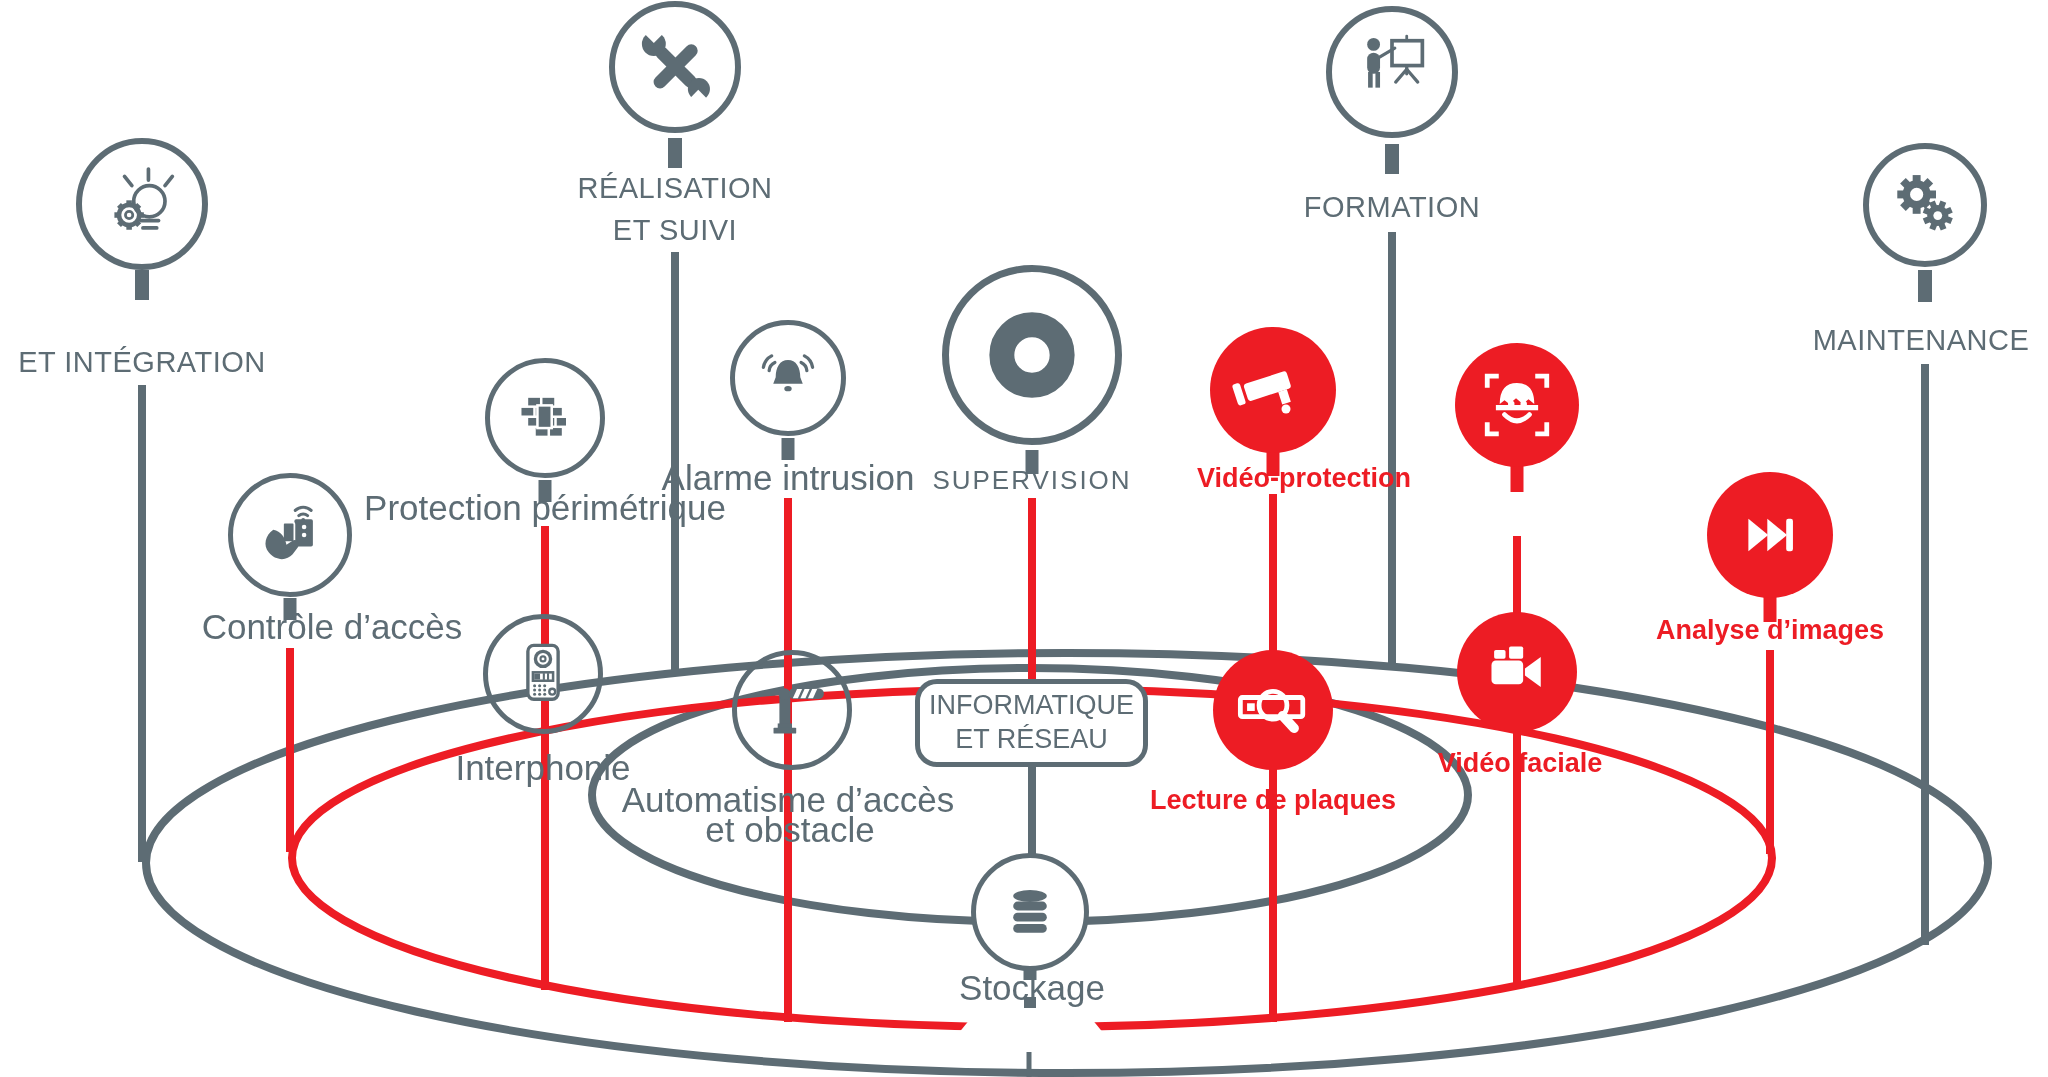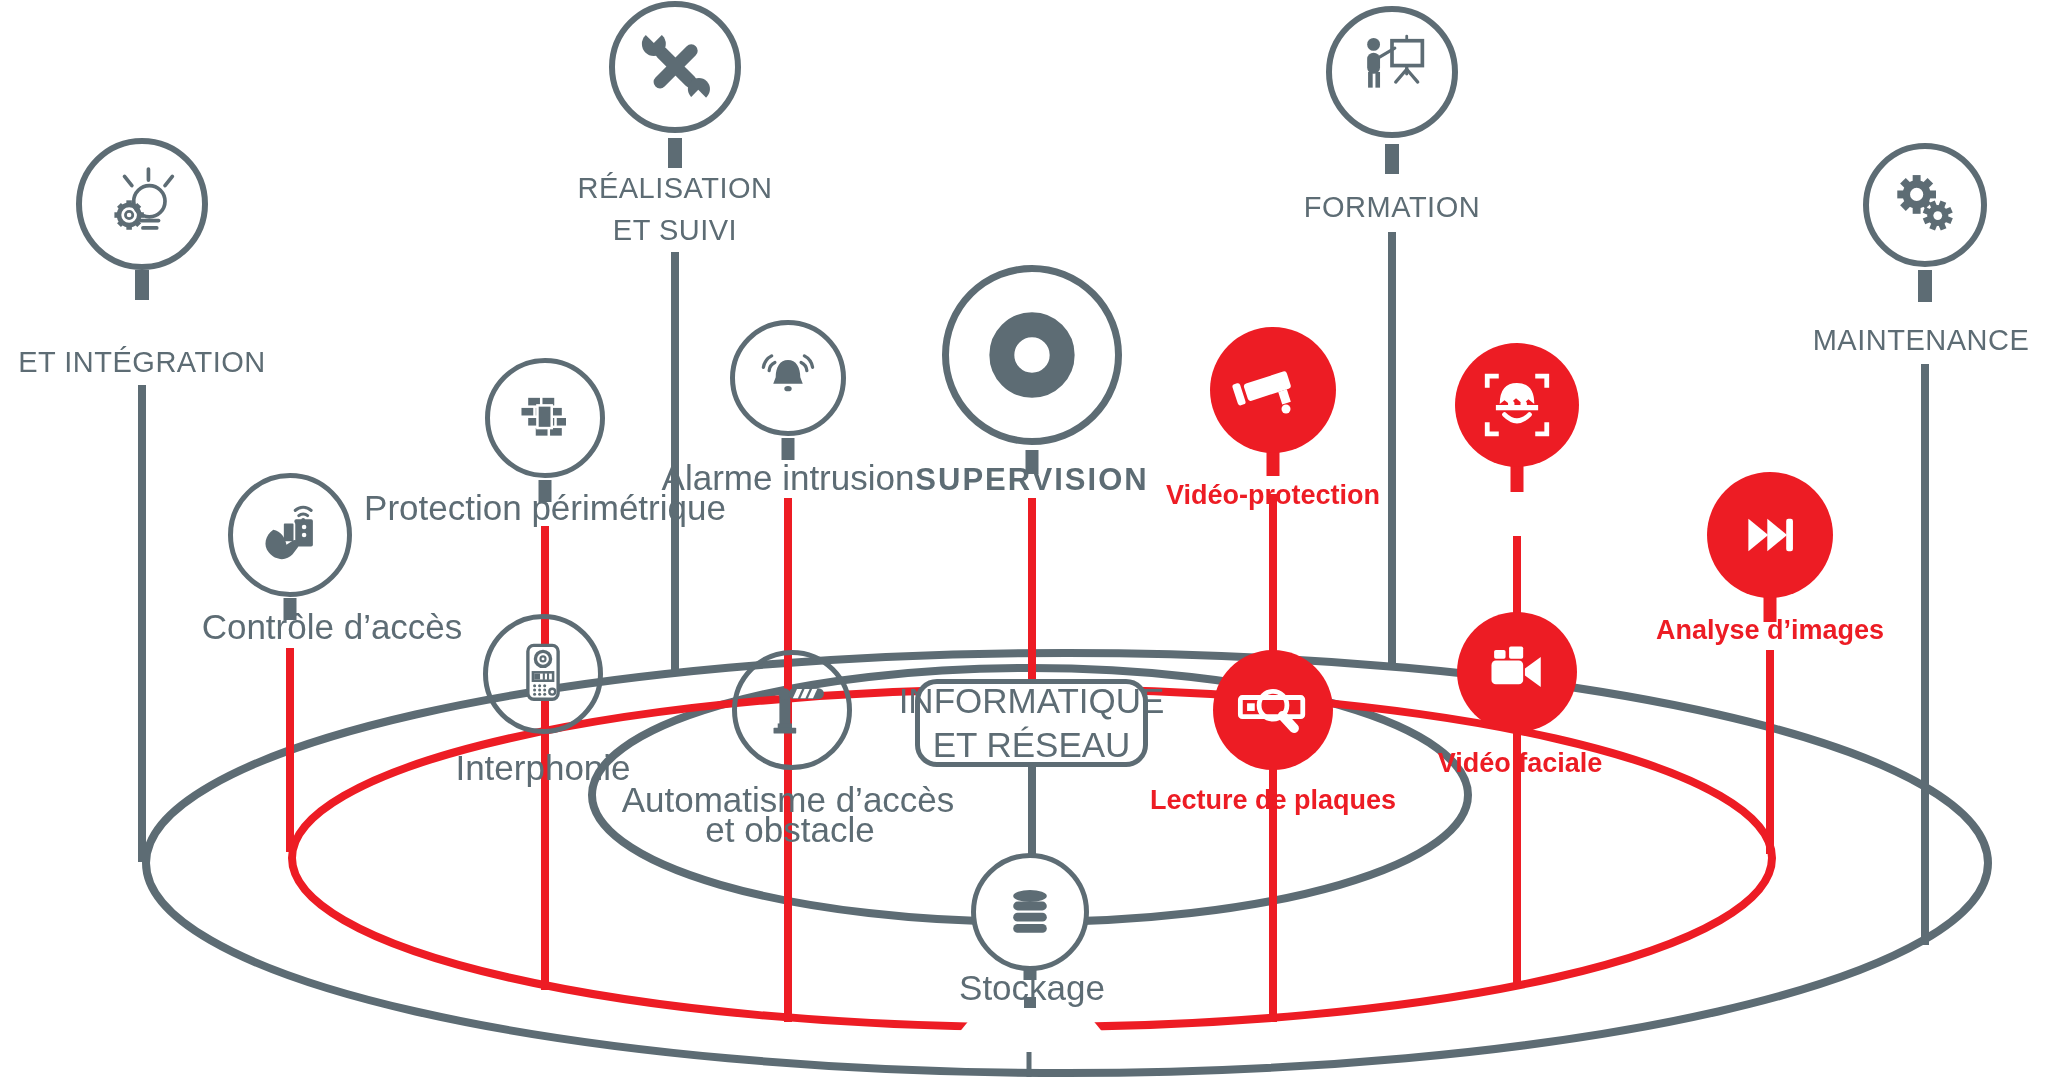--- a/index.html
+++ b/index.html
@@ -11,25 +11,25 @@
      align-items:center;justify-content:center;}
   .ring6{border:6px solid var(--g);background:#fff;}
   .ring7{border:7px solid var(--g);background:#fff;}
   .ring5{border:5px solid var(--g);background:#fff;}
   .ring5t{border:5px solid var(--g);background:transparent;}
   .redfill{background:var(--r);}
   .lbl{position:absolute;transform:translate(-50%,-50%);white-space:nowrap;color:var(--g);}
   .phase{font-size:29px;letter-spacing:.5px;}
   .item{font-size:35px;}
   .redlbl{color:var(--r);font-weight:700;font-size:27px;}
-  .sup{font-size:31px;letter-spacing:2px;font-weight:bold;}
+  .sup{font-size:26px;letter-spacing:2px;}
   .infobox{position:absolute;left:915px;top:679px;width:233px;height:88px;box-sizing:border-box;
      border:5px solid var(--g);border-radius:22px;background:#fff;display:flex;flex-direction:column;
      align-items:center;justify-content:center;line-height:1.25;}
-  .infobox div{font-size:35px;color:var(--g);}
+  .infobox div{font-size:27px;color:var(--g);}
 </style>
 </head>
 <body>
 
 <div id="stage">
 
   <svg id="wires" width="2048" height="1077" viewBox="0 0 2048 1077">
 
     <ellipse cx="1067" cy="863" rx="921" ry="210" fill="none" stroke="#5d6c74" stroke-width="8"></ellipse>
     <ellipse cx="1030" cy="795" rx="438" ry="127" fill="none" stroke="#5d6c74" stroke-width="8"></ellipse>
@@ -287,21 +287,21 @@
   <div class="c redfill" style="left:1210px;top:327px;width:126px;height:126px;">
     <svg viewBox="0 0 100 100" width="100">
       <g transform="rotate(-18 48 46)" fill="#ffffff">
         <rect x="22" y="36" width="45" height="18" rx="3"></rect>
         <rect x="11" y="33" width="8" height="22" rx="2.5"></rect>
         <rect x="53" y="54" width="9" height="13"></rect>
       </g>
       <circle cx="63" cy="69" r="4.5" fill="#ffffff"></circle>
     </svg>
   </div>
-  <div class="lbl redlbl" style="left:1273px;top:478px;margin-top:17px;">Vidéo-protection</div>
+  <div class="lbl redlbl" style="left:1304px;top:478px;">Vidéo-protection</div>
 
   <div class="c redfill" style="left:1455px;top:343px;width:124px;height:124px;">
     <svg viewBox="0 0 100 100" width="96">
       <g stroke="#ffffff" stroke-width="5" fill="none">
         <path d="M31 20 H19 V32"></path>
           <path d="M69 20 H81 V32"></path>
         <path d="M19 68 V80 H31"></path>
           <path d="M81 68 V80 H69"></path>
       </g>
       <path d="M32 49 Q32 27 50 27 Q68 27 68 49 L62 44 L56 49 L49 43 L42 49 L37 45 Z" fill="#ffffff"></path>

